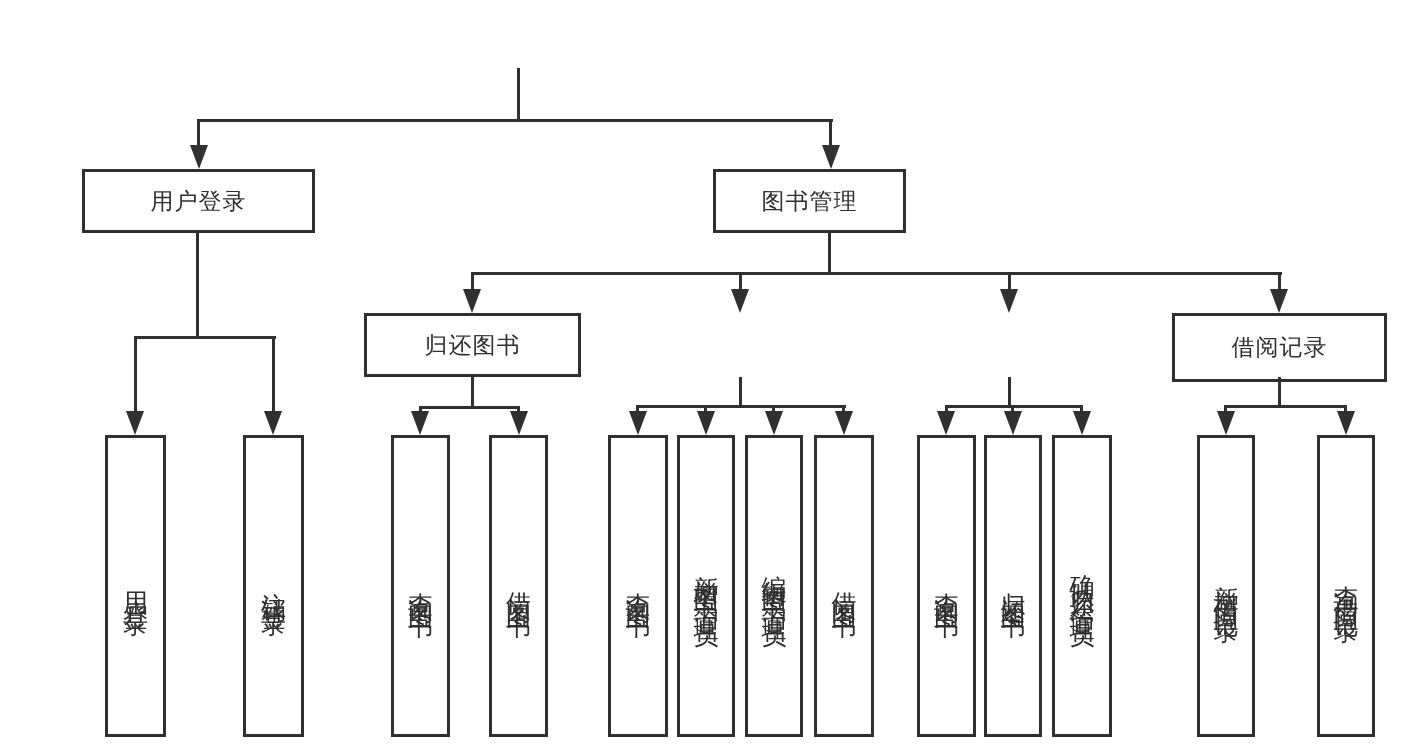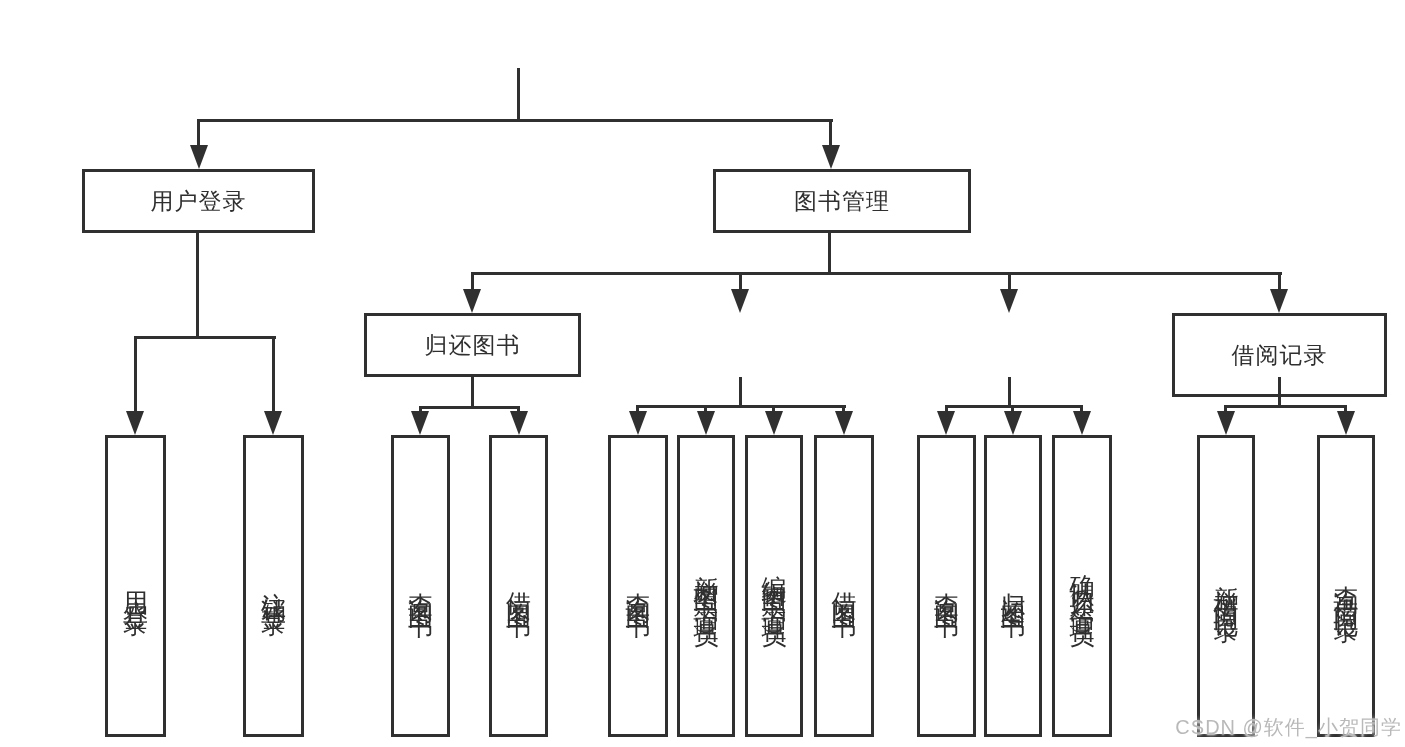--- a/index.html
+++ b/index.html
@@ -40,21 +40,21 @@
   <div class="vl" style="left:517px;top:68px;height:54px;"></div>
   <div class="hl" style="left:197px;top:119px;width:636px;"></div>
   <div class="vl" style="left:197px;top:119px;height:27px;"></div>
   <div class="arr" style="left:190px;top:145px;"></div>
   <div class="vl" style="left:829px;top:119px;height:27px;"></div>
   <div class="arr" style="left:822px;top:145px;"></div>
 
   <div class="box hlabel" style="left:82px;top:169px;width:233px;height:64px;">
     <span>用户登录</span>
   </div>
-  <div class="box hlabel" style="left:713px;top:169px;width:258px;height:64px;">
+  <div class="box hlabel" style="left:713px;top:169px;width:193px;height:64px;">
     <span>图书管理</span>
   </div>
 
   <div class="vl" style="left:196px;top:233px;height:105px;"></div>
   <div class="hl" style="left:134px;top:336px;width:142px;"></div>
   <div class="vl" style="left:134px;top:336px;height:75px;"></div>
   <div class="arr" style="left:126px;top:411px;"></div>
   <div class="vl" style="left:272px;top:336px;height:75px;"></div>
   <div class="arr" style="left:264px;top:411px;"></div>
 
@@ -65,21 +65,21 @@
   <div class="vl" style="left:739px;top:272px;height:17px;"></div>
   <div class="arr" style="left:731px;top:289px;"></div>
   <div class="vl" style="left:1008px;top:272px;height:17px;"></div>
   <div class="arr" style="left:1000px;top:289px;"></div>
   <div class="vl" style="left:1278px;top:272px;height:17px;"></div>
   <div class="arr" style="left:1270px;top:289px;"></div>
 
   <div class="box hlabel" style="left:364px;top:313px;width:217px;height:64px;">
     <span>归还图书</span>
   </div>
-  <div class="box hlabel" style="left:1172px;top:313px;width:215px;height:84px;text-align:right;">
+  <div class="box hlabel" style="left:1172px;top:313px;width:215px;height:69px;text-align:right;">
     <span>借阅记录</span>
   </div>
 
   <div class="vl" style="left:471px;top:377px;height:31px;"></div>
   <div class="hl" style="left:419px;top:406px;width:101px;"></div>
   <div class="vl" style="left:419px;top:406px;height:5px;"></div>
   <div class="arr" style="left:411px;top:411px;"></div>
   <div class="vl" style="left:517px;top:406px;height:5px;"></div>
   <div class="arr" style="left:510px;top:411px;"></div>
 
@@ -147,15 +147,14 @@
     <span class="vtext">确认归还（管理员）</span>
   </div>
 
   <div class="box vbox" style="left:1197px;width:58px;">
     <span class="vtext">新增借阅记录</span>
   </div>
   <div class="box vbox" style="left:1317px;width:58px;">
     <span class="vtext">查询借阅记录</span>
   </div>
 
-  <div class="watermark">CSDN @软件_小贺同学</div>
 
 </div>
 
 </body></html>

